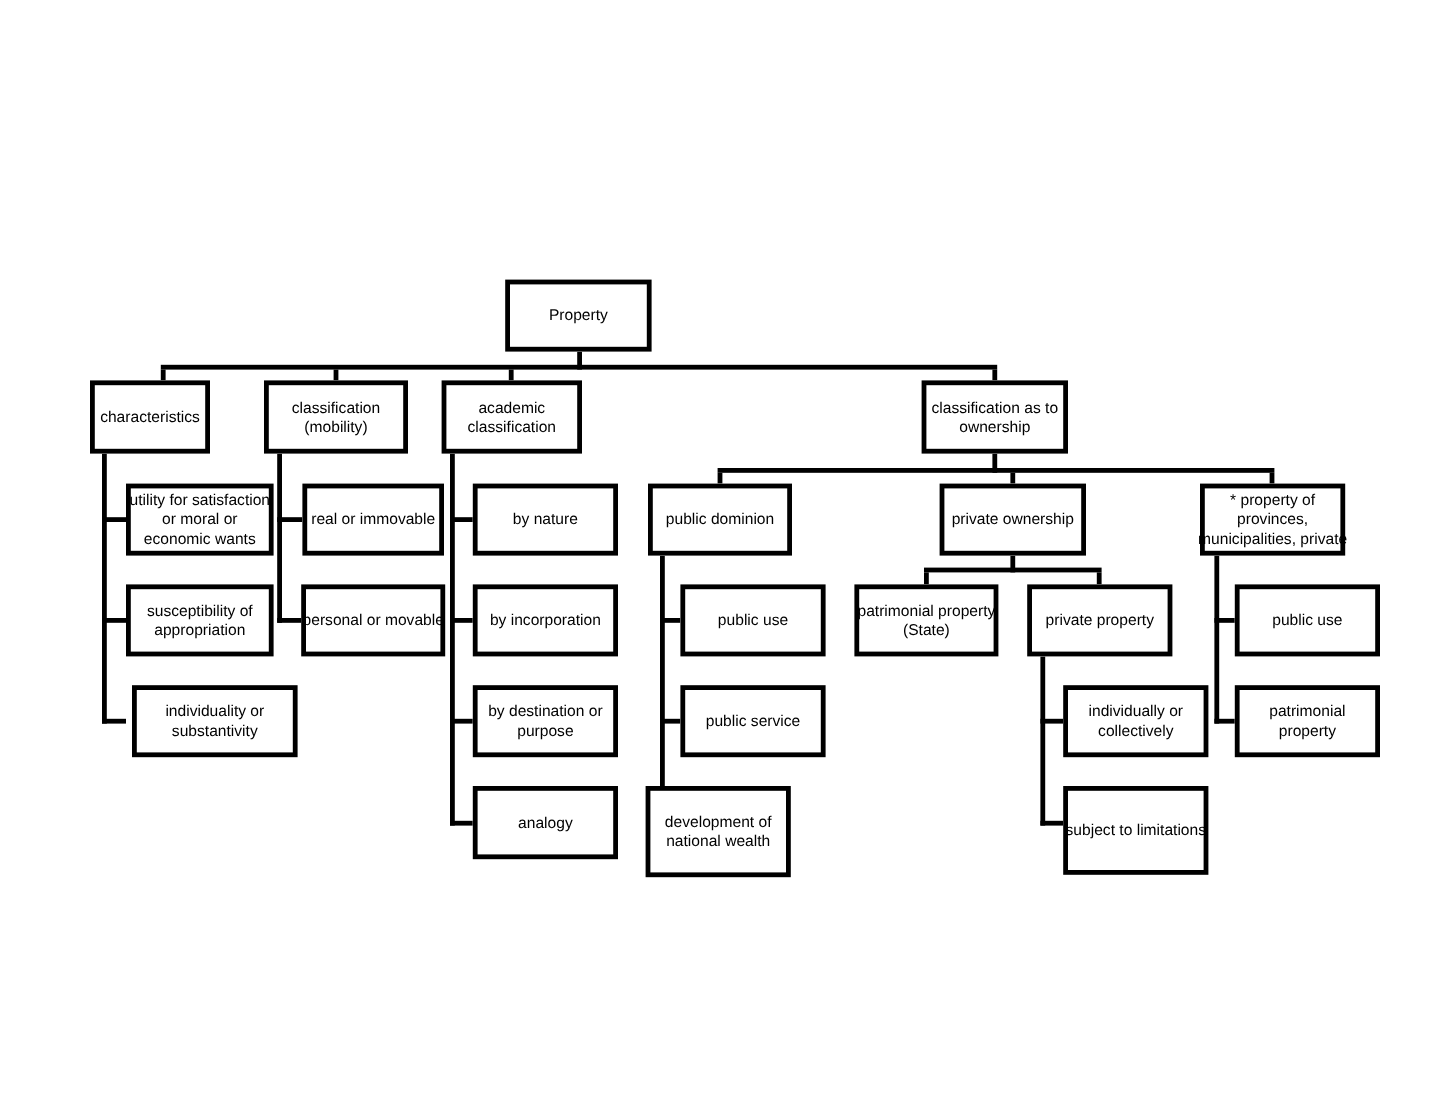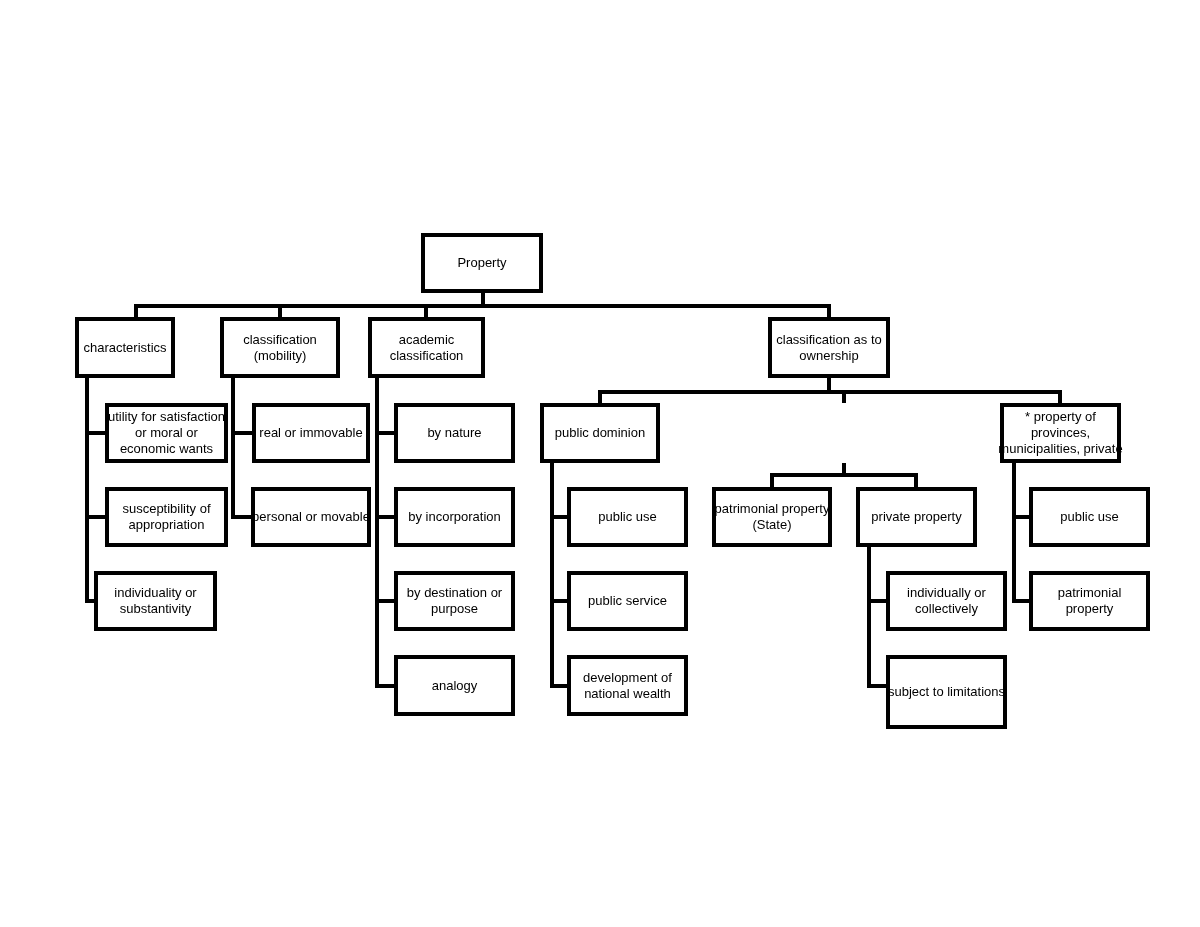--- a/index.html
+++ b/index.html
@@ -114,21 +114,21 @@
   </div>
 
   <div class="box" style="left:768px;top:317px;width:122px;height:61px">
     <span class="lbl">classification as to
 ownership</span>
   </div>
   <div class="box" style="left:105px;top:487px;width:123px;height:60px">
     <span class="lbl">susceptibility of
 appropriation</span>
   </div>
-  <div class="box" style="left:94px;top:571px;width:123px;height:60px">
+  <div class="box" style="left:110px;top:571px;width:138px;height:60px">
     <span class="lbl">individuality or
 substantivity</span>
   </div>
 
   <div class="box" style="left:252px;top:403px;width:118px;height:60px">
     <span class="lbl">real or immovable</span>
   </div>
   <div class="box" style="left:251px;top:487px;width:120px;height:60px">
     <span class="lbl">personal or movable</span>
   </div>
@@ -149,25 +149,28 @@
 
   <div class="box" style="left:540px;top:403px;width:120px;height:60px">
     <span class="lbl">public dominion</span>
   </div>
   <div class="box" style="left:567px;top:487px;width:121px;height:60px">
     <span class="lbl">public use</span>
   </div>
   <div class="box" style="left:567px;top:571px;width:121px;height:60px">
     <span class="lbl">public service</span>
   </div>
-  <div class="box" style="left:567px;top:655px;width:121px;height:61px">
+  <div class="box" style="left:538px;top:655px;width:121px;height:76px">
     <span class="lbl">development of
 national wealth</span>
   </div>
 
+  <div class="box" style="left:783px;top:403px;width:122px;height:60px">
+    <span class="lbl">private ownership</span>
+  </div>
   <div class="box" style="left:712px;top:487px;width:120px;height:60px">
     <span class="lbl">patrimonial property
 (State)</span>
   </div>
   <div class="box" style="left:856px;top:487px;width:121px;height:60px">
     <span class="lbl">private property</span>
   </div>
   <div class="box" style="left:886px;top:571px;width:121px;height:60px">
     <span class="lbl">individually or
 collectively</span>

